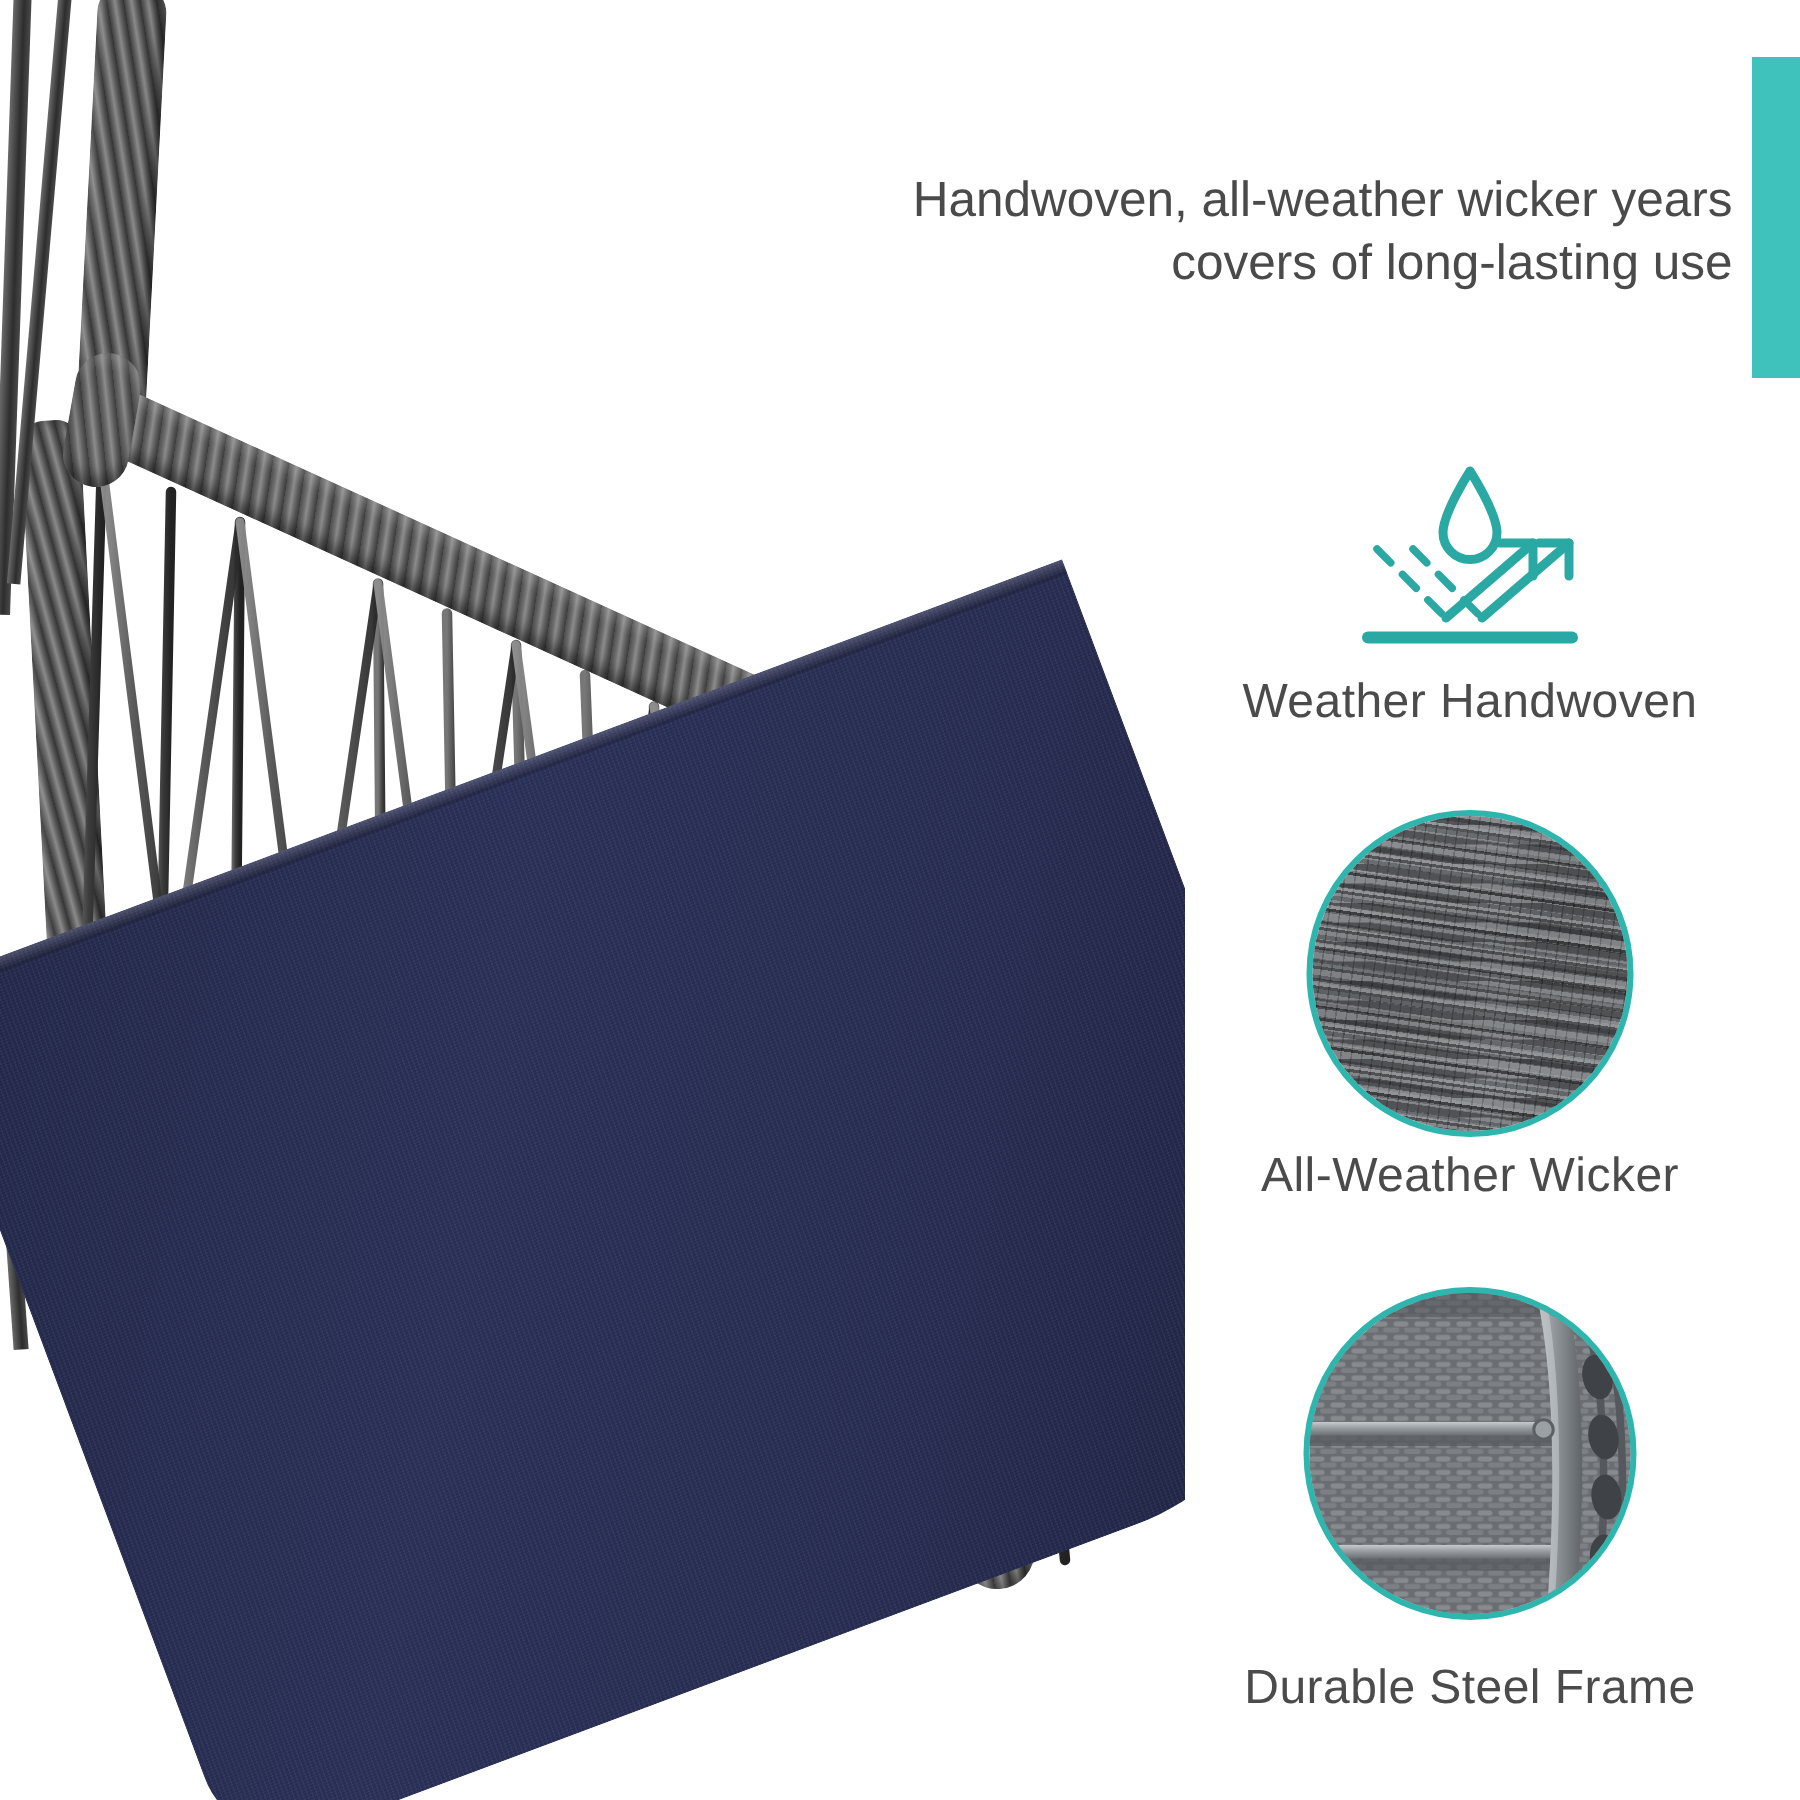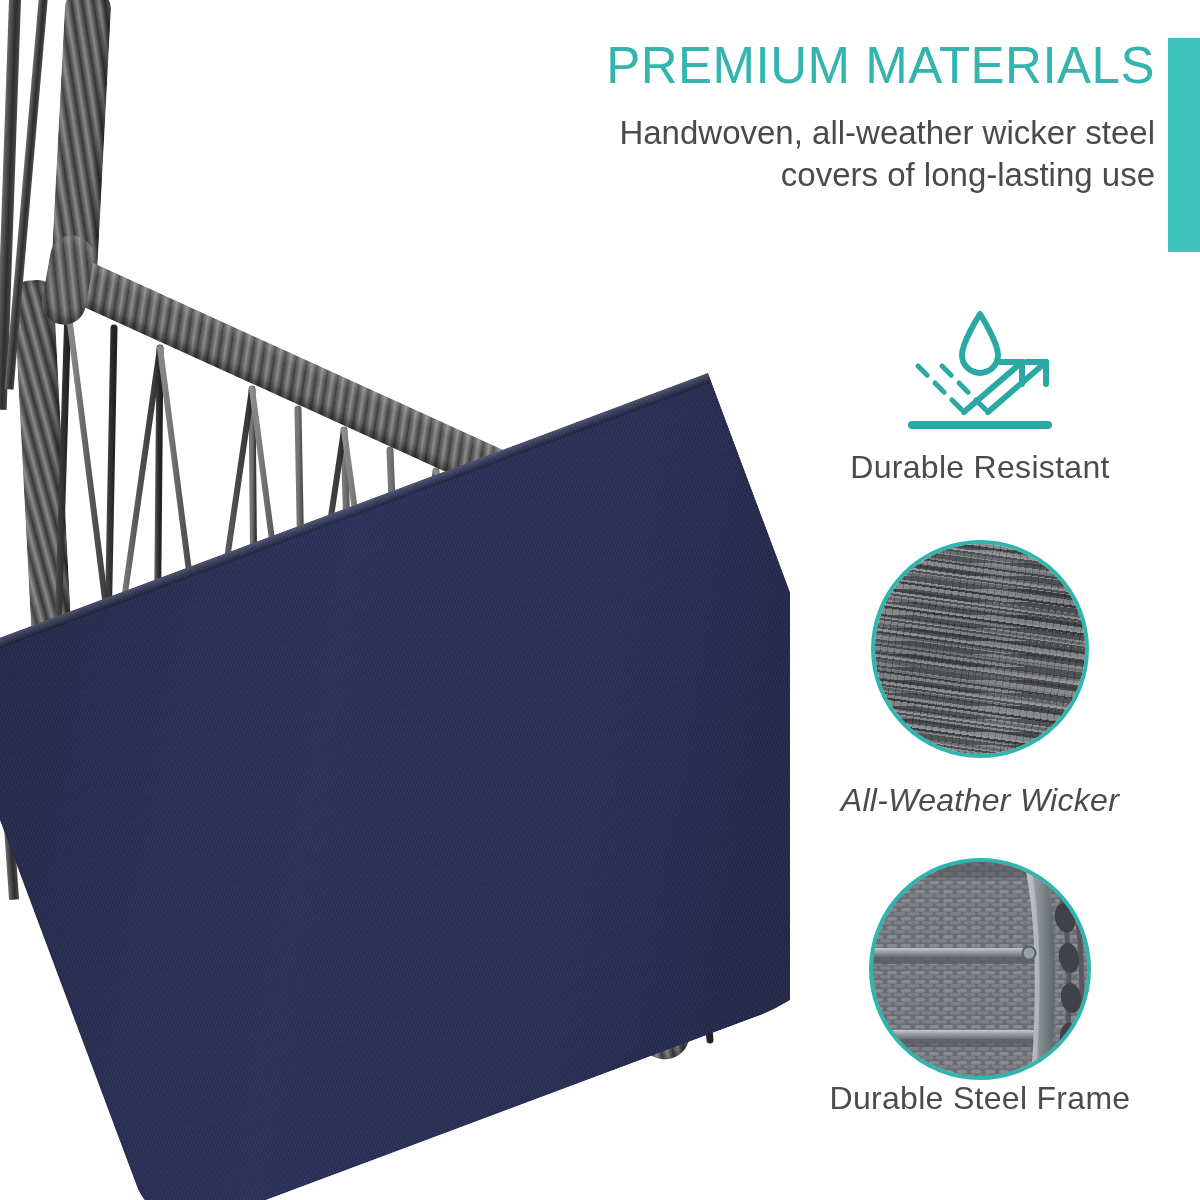--- a/index.html
+++ b/index.html
@@ -189,23 +189,23 @@
   .thumb {
     width: 218px;
     height: 218px;
     border-radius: 50%;
     margin: 0 auto;
     border: 4px solid #2eb5ae;
     overflow: hidden;
     position: relative;
     box-sizing: border-box;
   }
-  .f2 .feature-label { margin-top: 24px; font-style: italic; }
+  .f2 .feature-label { margin-top: 7px; }
   .f3 .thumb { width: 222px; height: 222px; }
-  .f3 .feature-label { }
+  .f3 .feature-label { margin-top: 26px; }
 
   
   .weave {
     position: absolute;
     inset: -20px;
     background:
       repeating-linear-gradient(8deg,
         rgba(0,0,0,0.40) 0px, rgba(0,0,0,0.40) 2px,
         rgba(255,255,255,0.10) 2px, rgba(255,255,255,0.10) 4px,
         rgba(0,0,0,0.0) 4px, rgba(0,0,0,0.0) 13px),
@@ -317,24 +317,23 @@
     <div class="rail-right"></div>
 
     <div class="cushion"></div>
     <div class="cushion-edge"></div>
   </div>
 
   <div class="right">
 
     <div class="accent-bar"></div>
 
-    <div class="headline">PREMIUM MATERIALS</div>
 
     <div class="subhead">
-      <div>Handwoven, all-weather wicker steel</div>
+      <div>Handwoven, all-weather wicker years</div>
       <div>covers of long-lasting use</div>
     </div>
 
     <div class="feature f1">
       <div class="icon-wrap">
         <svg width="200" height="135" viewBox="0 0 200 135">
           <g fill="none" stroke="#2aa8a3" stroke-width="6" stroke-linecap="round" stroke-linejoin="round">
 
             <path d="M100 14 C100 14 82 42 82 55 a18 18 0 0 0 36 0 C118 42 100 14 100 14 Z"></path>
 
@@ -345,21 +344,21 @@
 
             <path d="M84 112 L142 62"></path>
             <path d="M120 62 L142 62 L142 84"></path>
             <path d="M108 112 L166 62"></path>
             <path d="M146 62 L166 62 L166 84"></path>
 
             <line x1="32" y1="125" x2="168" y2="125" stroke-width="8"></line>
           </g>
         </svg>
       </div>
-      <div class="feature-label">Durable Resistant</div>
+      <div class="feature-label">Weather Handwoven</div>
     </div>
 
     <div class="feature f2">
       <div class="thumb">
         <div class="weave"></div>
         <div class="weave-dash"></div>
       </div>
       <div class="feature-label">All-Weather Wicker</div>
     </div>
 

